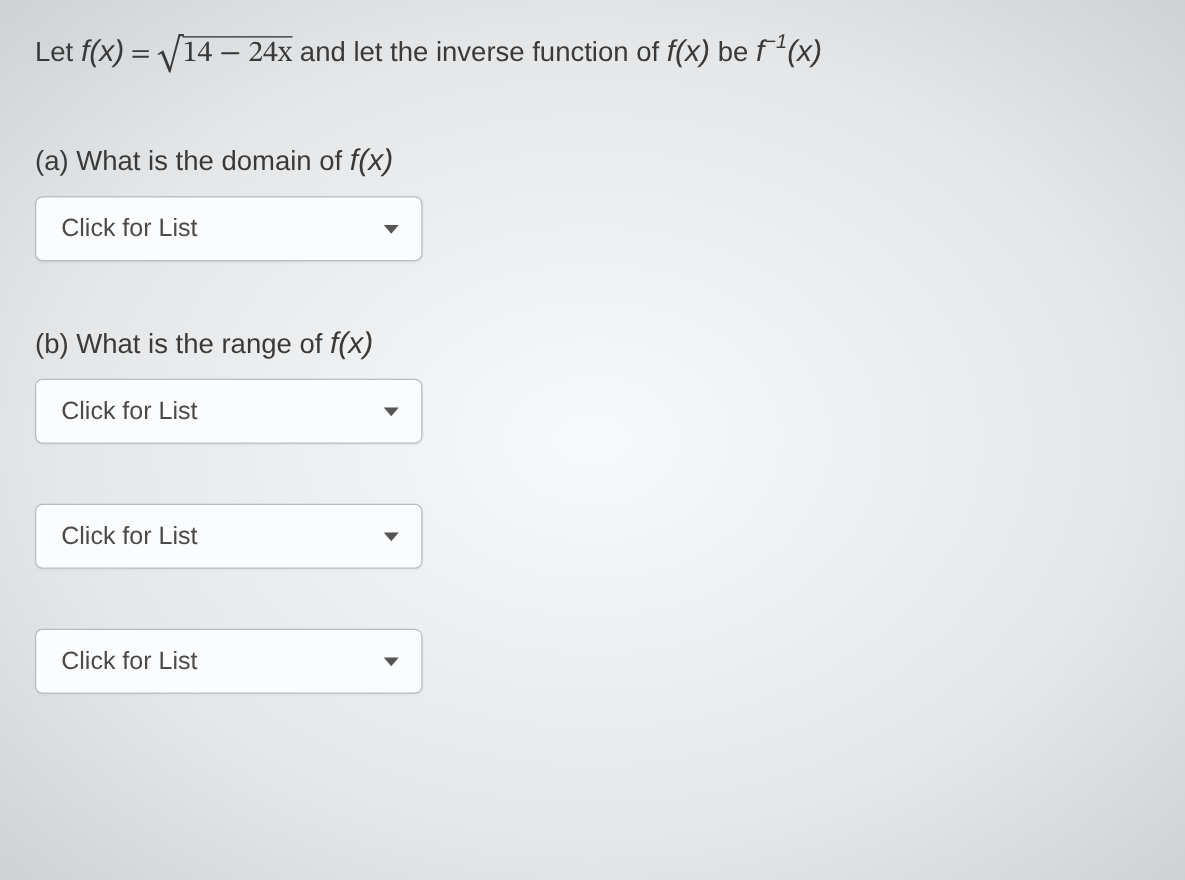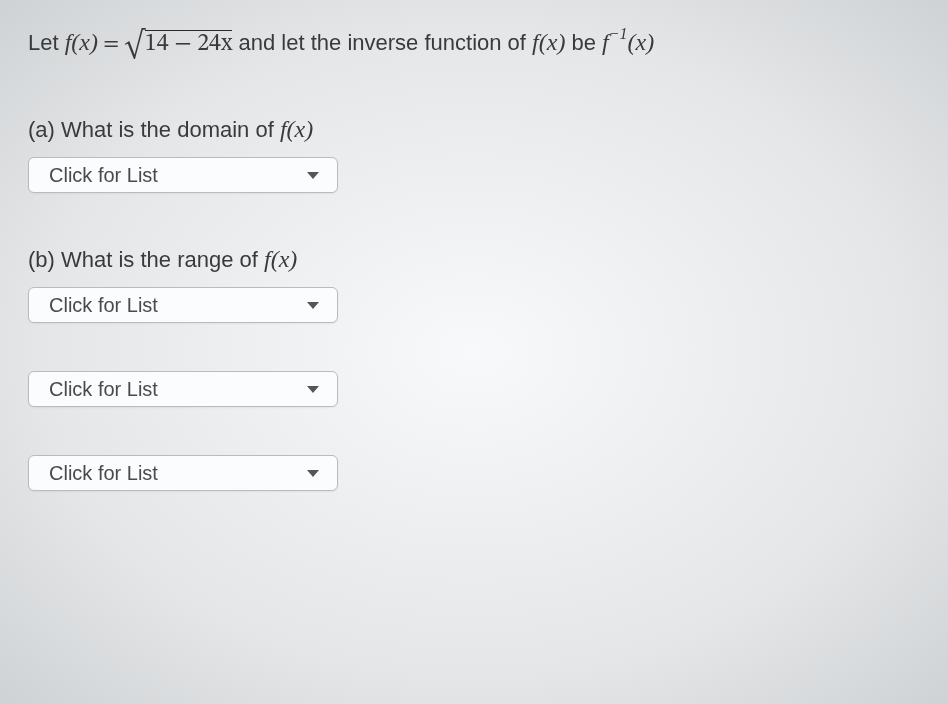--- a/index.html
+++ b/index.html
@@ -16,39 +16,39 @@
   }
   .intro { margin-bottom: 6px; }
   .part { margin-top: 48px; }
   .part:first-of-type { margin-top: 8px; }
   .qtext { margin-bottom: 10px; }
   .dropdown {
     display: inline-flex;
     align-items: center;
     justify-content: space-between;
     width: 310px;
-    height: 36px;
+    height: 52px;
     padding: 0 18px 0 20px;
     border: 1px solid #b8bcbe;
     border-radius: 6px;
     background: #fbfcfd;
     color: #4a4a4a;
     font-size: 20px;
     box-shadow: 0 1px 2px rgba(0,0,0,0.05);
     cursor: pointer;
   }
   .dropdown .caret {
     width: 0; height: 0;
     border-left: 6px solid transparent;
     border-right: 6px solid transparent;
     border-top: 7px solid #555;
   }
   .math { font-family: 'Cambria Math', 'STIX Two Math', 'Times New Roman', serif; }
   .fx {
-    font-family: Liberation Serif, serif;
+    font-family: Liberation Sans, sans-serif;
     font-style: italic;
     font-size: 24px;
   }
   .radicand {
     font-family: 'Cambria Math', 'STIX Two Math', 'Times New Roman', serif;
     font-size: 24px;
     border-top: 1.5px solid #2a2a2a;
     padding-top: 1px;
   }
   .sqrt-sym {

